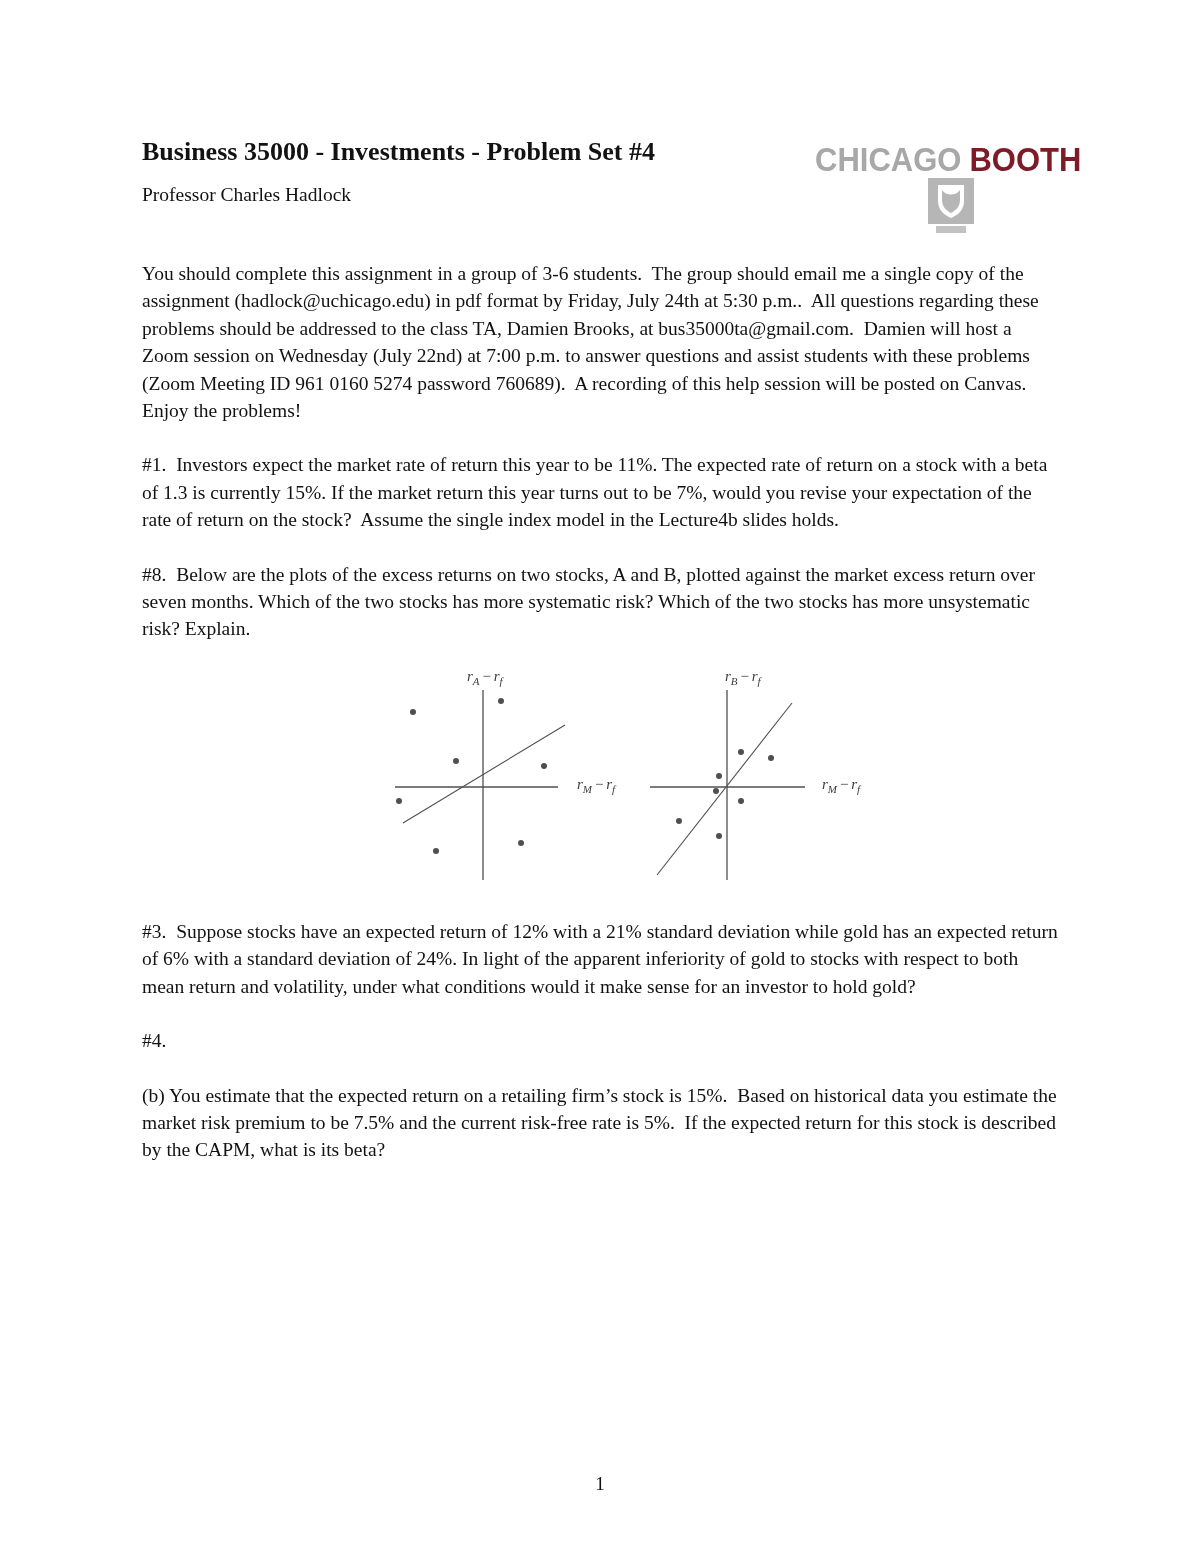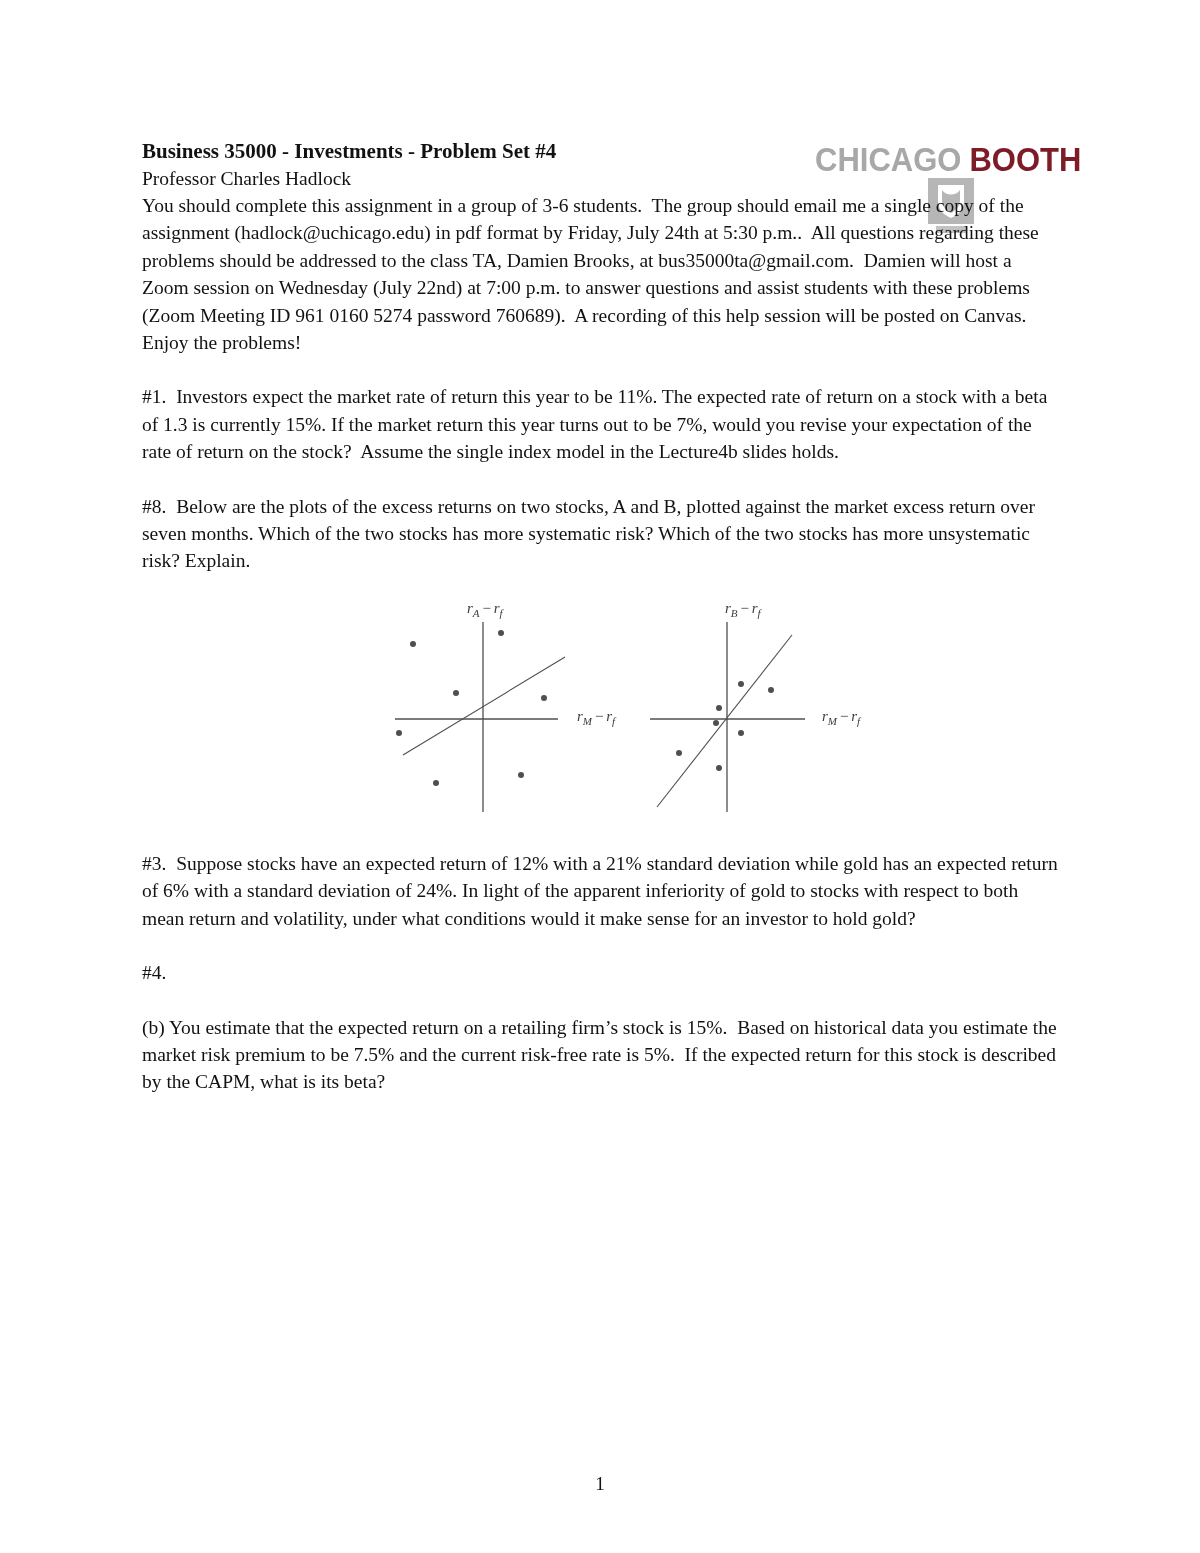--- a/index.html
+++ b/index.html
@@ -10,29 +10,29 @@
     font-family:"Liberation Serif", serif;
     color:#121212;
     margin:0 auto;
     overflow:hidden;
   }
   .content{
     position:absolute;
     left:142px;top:138px;
     width:918px;
   }
-  .doc-title{font-weight:bold;font-size:21px;line-height:27px;}
-  .doc-subtitle{font-size:19.5px;line-height:27px;}
+  .doc-title{font-weight:bold;font-size:26px;line-height:27px;}
+  .doc-subtitle{font-size:19.5px;line-height:27px;margin-top:16px;}
   .para{
     font-size:19.5px;
     line-height:27.4px;
     margin:0 0 27px 0;
     white-space:pre-wrap;
   }
-  .intro{}
+  .intro{margin-top:52px;}
   .mt-extra{margin-top:20px;}
   
   .logo{
     position:absolute;
     left:815px;top:142px;
     display:flex;align-items:center;
     font-family:"Liberation Sans", sans-serif;
     flex-direction:column;
   }
   .logo-text{font-size:31px;font-weight:bold;letter-spacing:0px;transform:scaleY(1.05);white-space:nowrap;}

